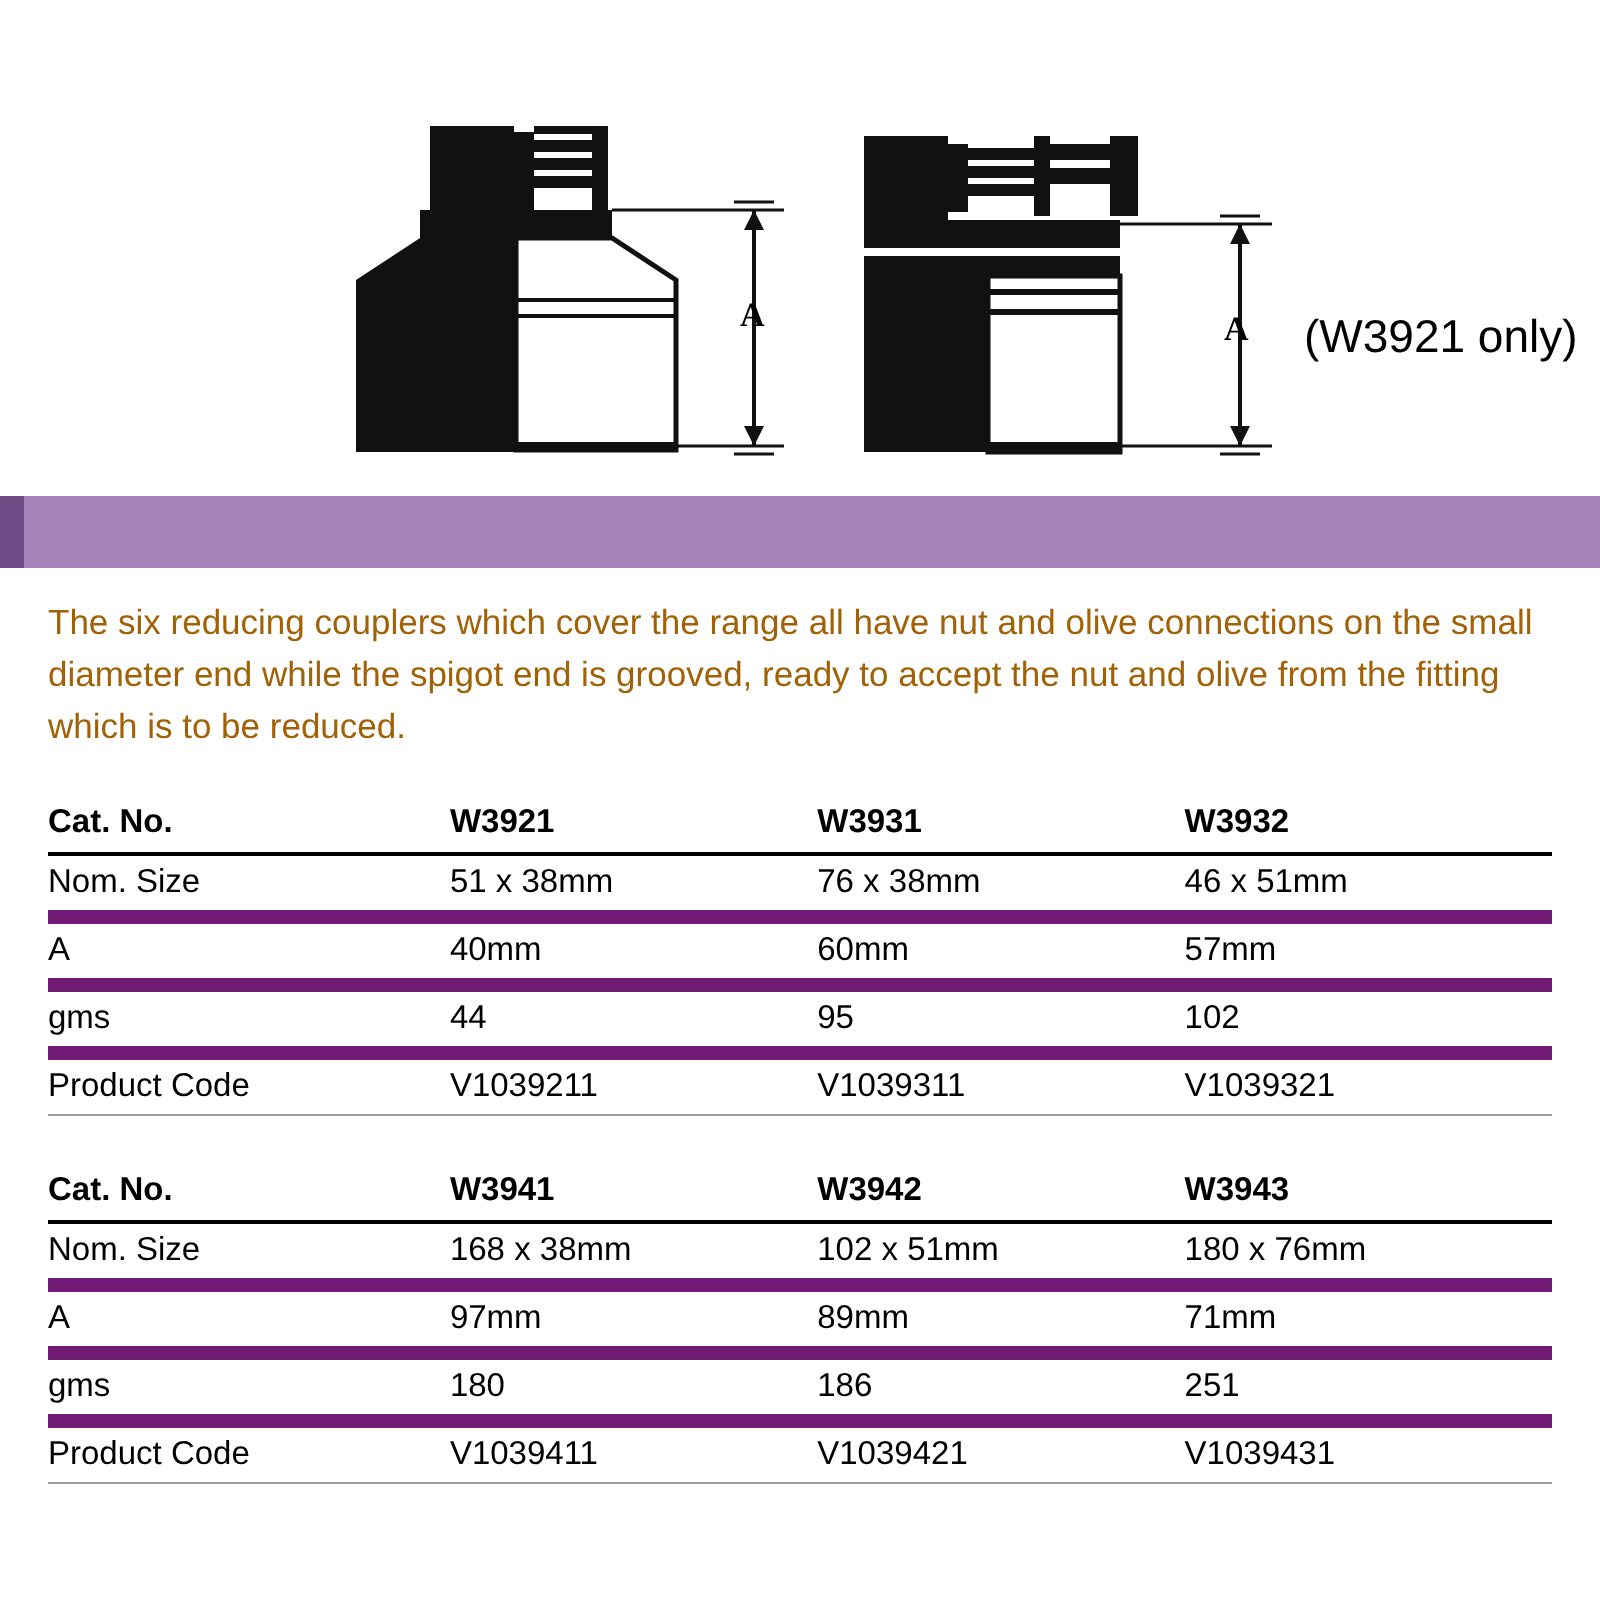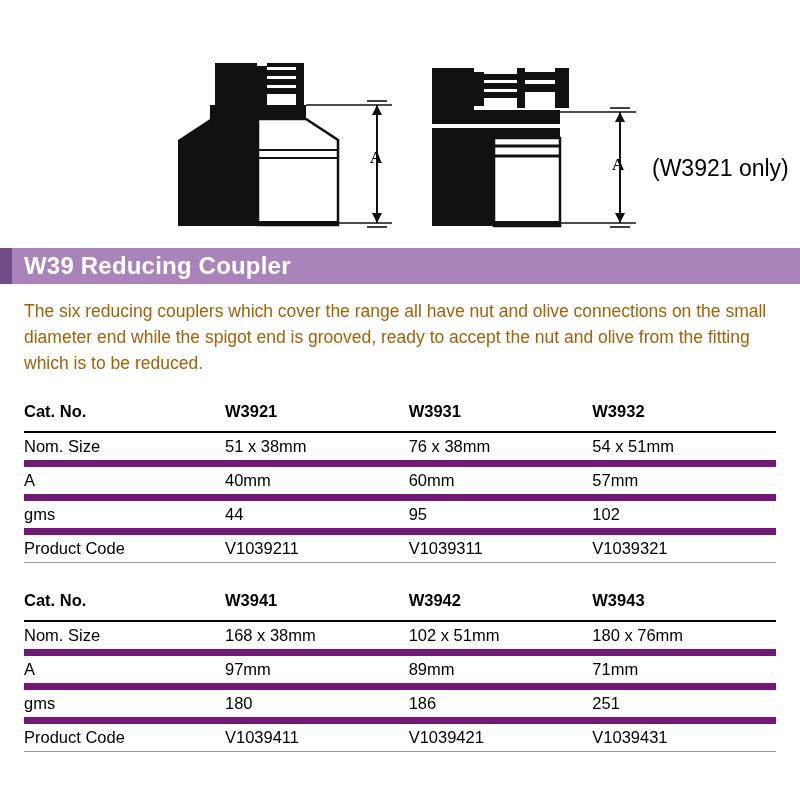--- a/index.html
+++ b/index.html
@@ -85,21 +85,21 @@
   .spec-table th,
   .spec-table td {
     text-align: left;
     padding: 4px 0 4px 0;
     border-bottom: 7px solid #701a75;
     vertical-align: bottom;
   }
   .spec-table thead th {
     font-weight: bold;
     border-bottom: 2px solid #000;
-    padding-bottom: 10px;
+    padding-bottom: 5px;
   }
   .spec-table tbody tr:last-child td {
     border-bottom: 1px solid #9a9a9a;
   }
   .col-label { width: 186px; }
   .col-val   { width: 170px; margin-left: 27px; }
 </style>
 </head>
 <body>
 
@@ -170,40 +170,39 @@
     </g>
   </svg>
 
   <div class="dim-letter a1">A</div>
   <div class="dim-letter a2">A</div>
   <div class="diagram-note">(W3921 only)</div>
 </div>
 
 <div class="title-bar">
   <div class="bar-left"></div>
-  <div class="title-text">W39 Reducing Coupler</div>
 </div>
 
 <p class="intro">The six reducing couplers which cover the range all have nut and olive connections on the small diameter end while the spigot end is grooved, ready to accept the nut and olive from the fitting which is to be reduced.</p>
 
 <table class="spec-table first">
   <thead>
     <tr>
       <th class="col-label">Cat. No.</th>
       <th class="col-val">W3921</th>
       <th class="col-val">W3931</th>
       <th class="col-val">W3932</th>
     </tr>
   </thead>
   <tbody>
     <tr>
       <td>Nom. Size</td>
       <td>51 x 38mm</td>
       <td>76 x 38mm</td>
-      <td>54 x 51mm</td>
+      <td>46 x 51mm</td>
     </tr>
     <tr>
       <td>A</td>
       <td>40mm</td>
       <td>60mm</td>
       <td>57mm</td>
     </tr>
     <tr>
       <td>gms</td>
       <td>44</td>

